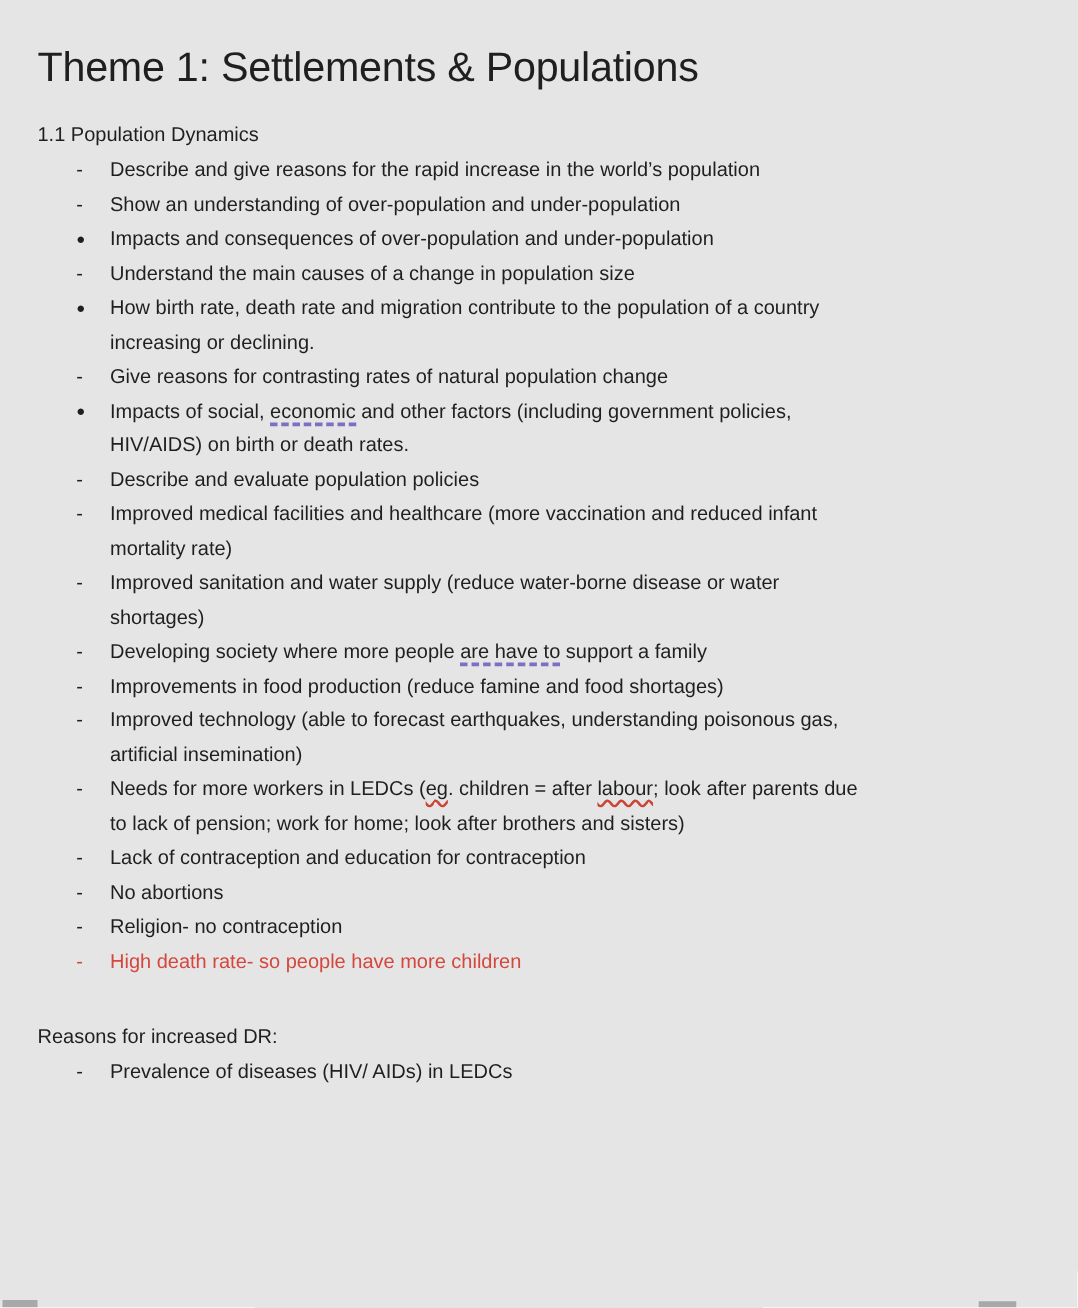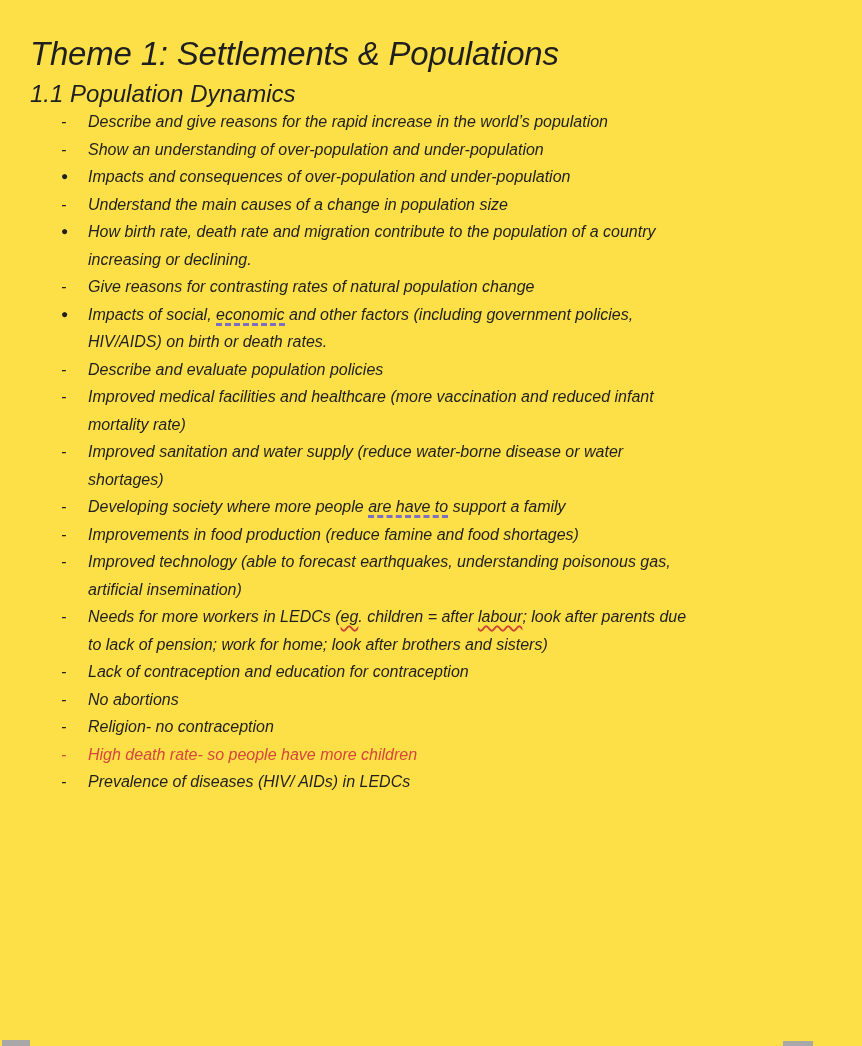--- a/index.html
+++ b/index.html
@@ -8,39 +8,38 @@
     --suggestion-underline: #7e6fc4;
     --spell-underline: #cc4437;
     --artifact-gray: #a8a8a8;
   }
   html, body { margin: 0; padding: 0; background: #ffffff; }
   .page {
     position: relative;
     width: 862px;
     height: 1046px;
     overflow: hidden;
-    background: #fde047;
+    background: #e5e5e5;
     font-family: "Liberation Sans", sans-serif;
     font-size: 16px;
     line-height: 27.5px;
     color: var(--text);
-    font-style: italic;
   }
   .content { margin-left: 30px; width: 775px; }
   h1.doc-title {
     margin: 33px 0 0 0;
     font-size: 33px;
     line-height: 42px;
     font-weight: 400;
     letter-spacing: -0.2px;
     color: var(--text);
   }
   h2.section-heading {
-    margin: 5px 0 0 0;
-    font-size: 24px;
+    margin: 20px 0 0 0;
+    font-size: 16px;
     line-height: 28px;
     font-weight: 400;
     color: var(--text);
   }
   .list { margin: 0; }
   .li { display: flex; align-items: flex-start; }
   .marker {
     flex: none;
     width: 58px;
     padding-left: 31px;
@@ -155,20 +154,21 @@
         <div class="li">
           <span class="marker dash">-</span>
           <span class="li-text"><span>Religion- no contraception</span></span>
         </div>
         <div class="li red-item">
           <span class="marker dash">-</span>
           <span class="li-text"><span>High death rate- so people have more children</span></span>
         </div>
       </div>
 
+    <p class="label mt-lg">Reasons for increased DR:</p>
     <div class="list">
         <div class="li">
           <span class="marker dash">-</span>
           <span class="li-text"><span>Prevalence of diseases (HIV/ AIDs) in LEDCs</span></span>
         </div>
       </div>
   </div>
 
   <div class="artifact artifact-left"></div>
   <div class="artifact artifact-right"></div>

